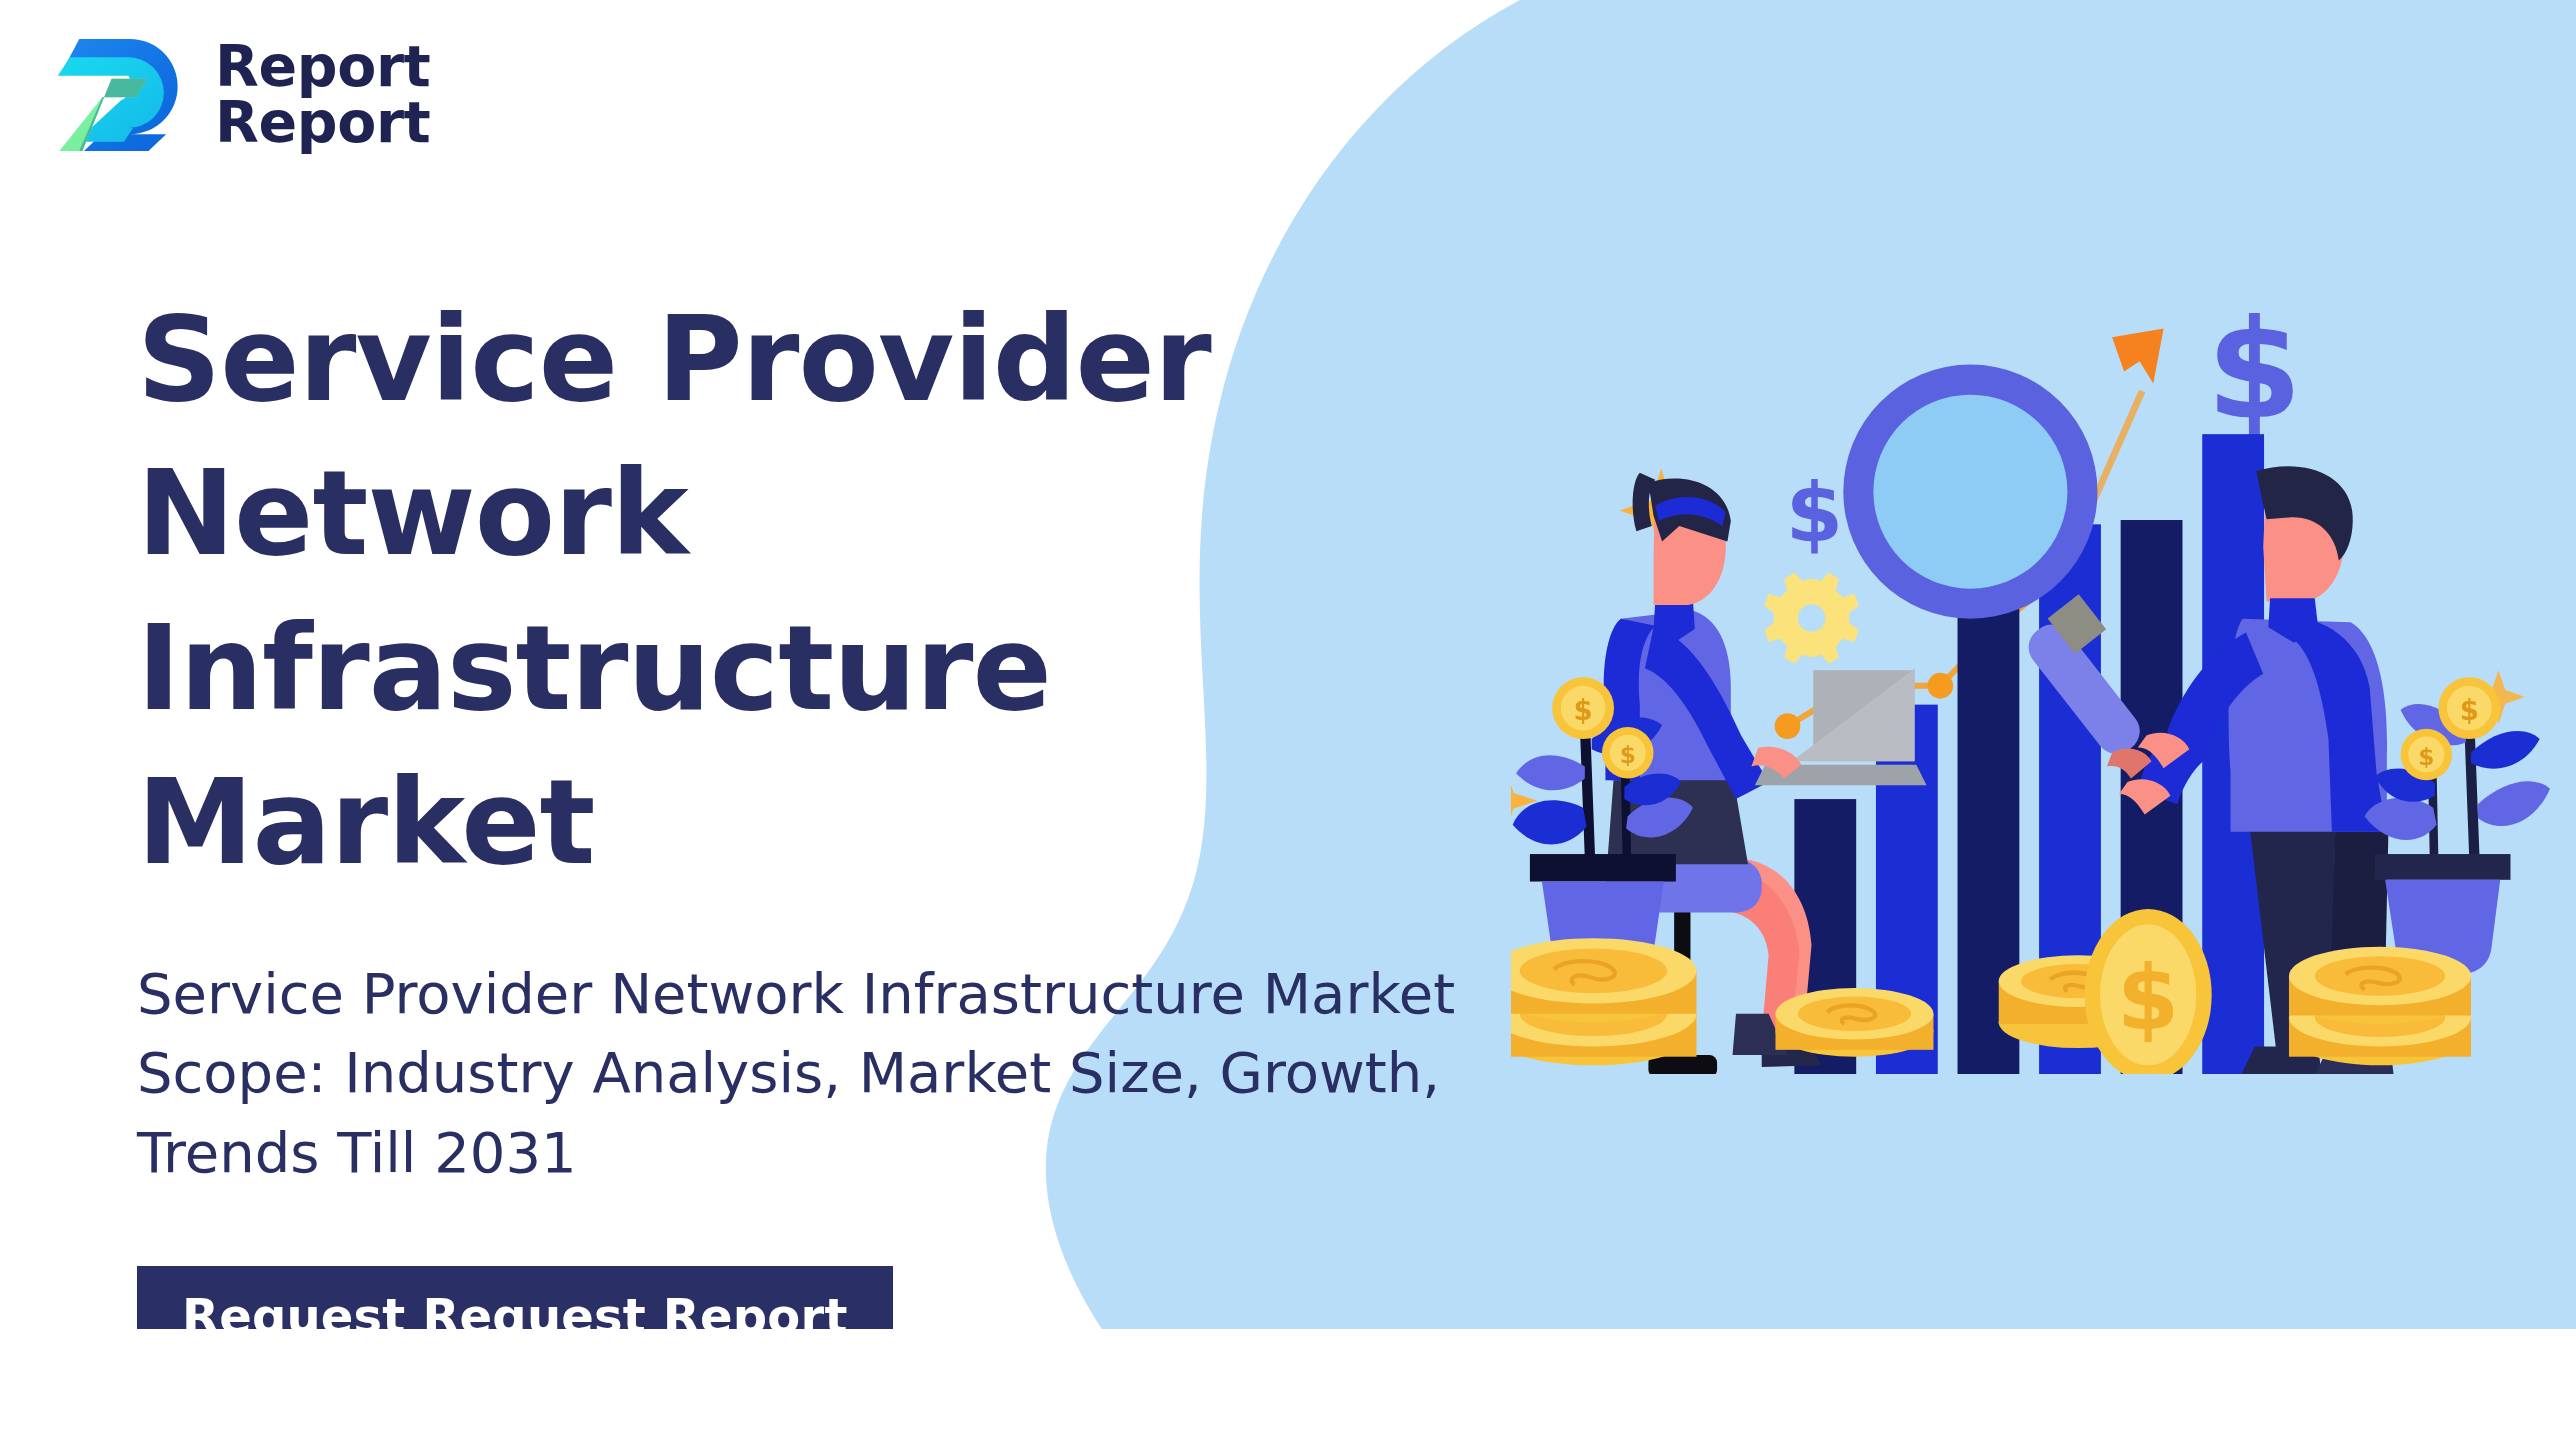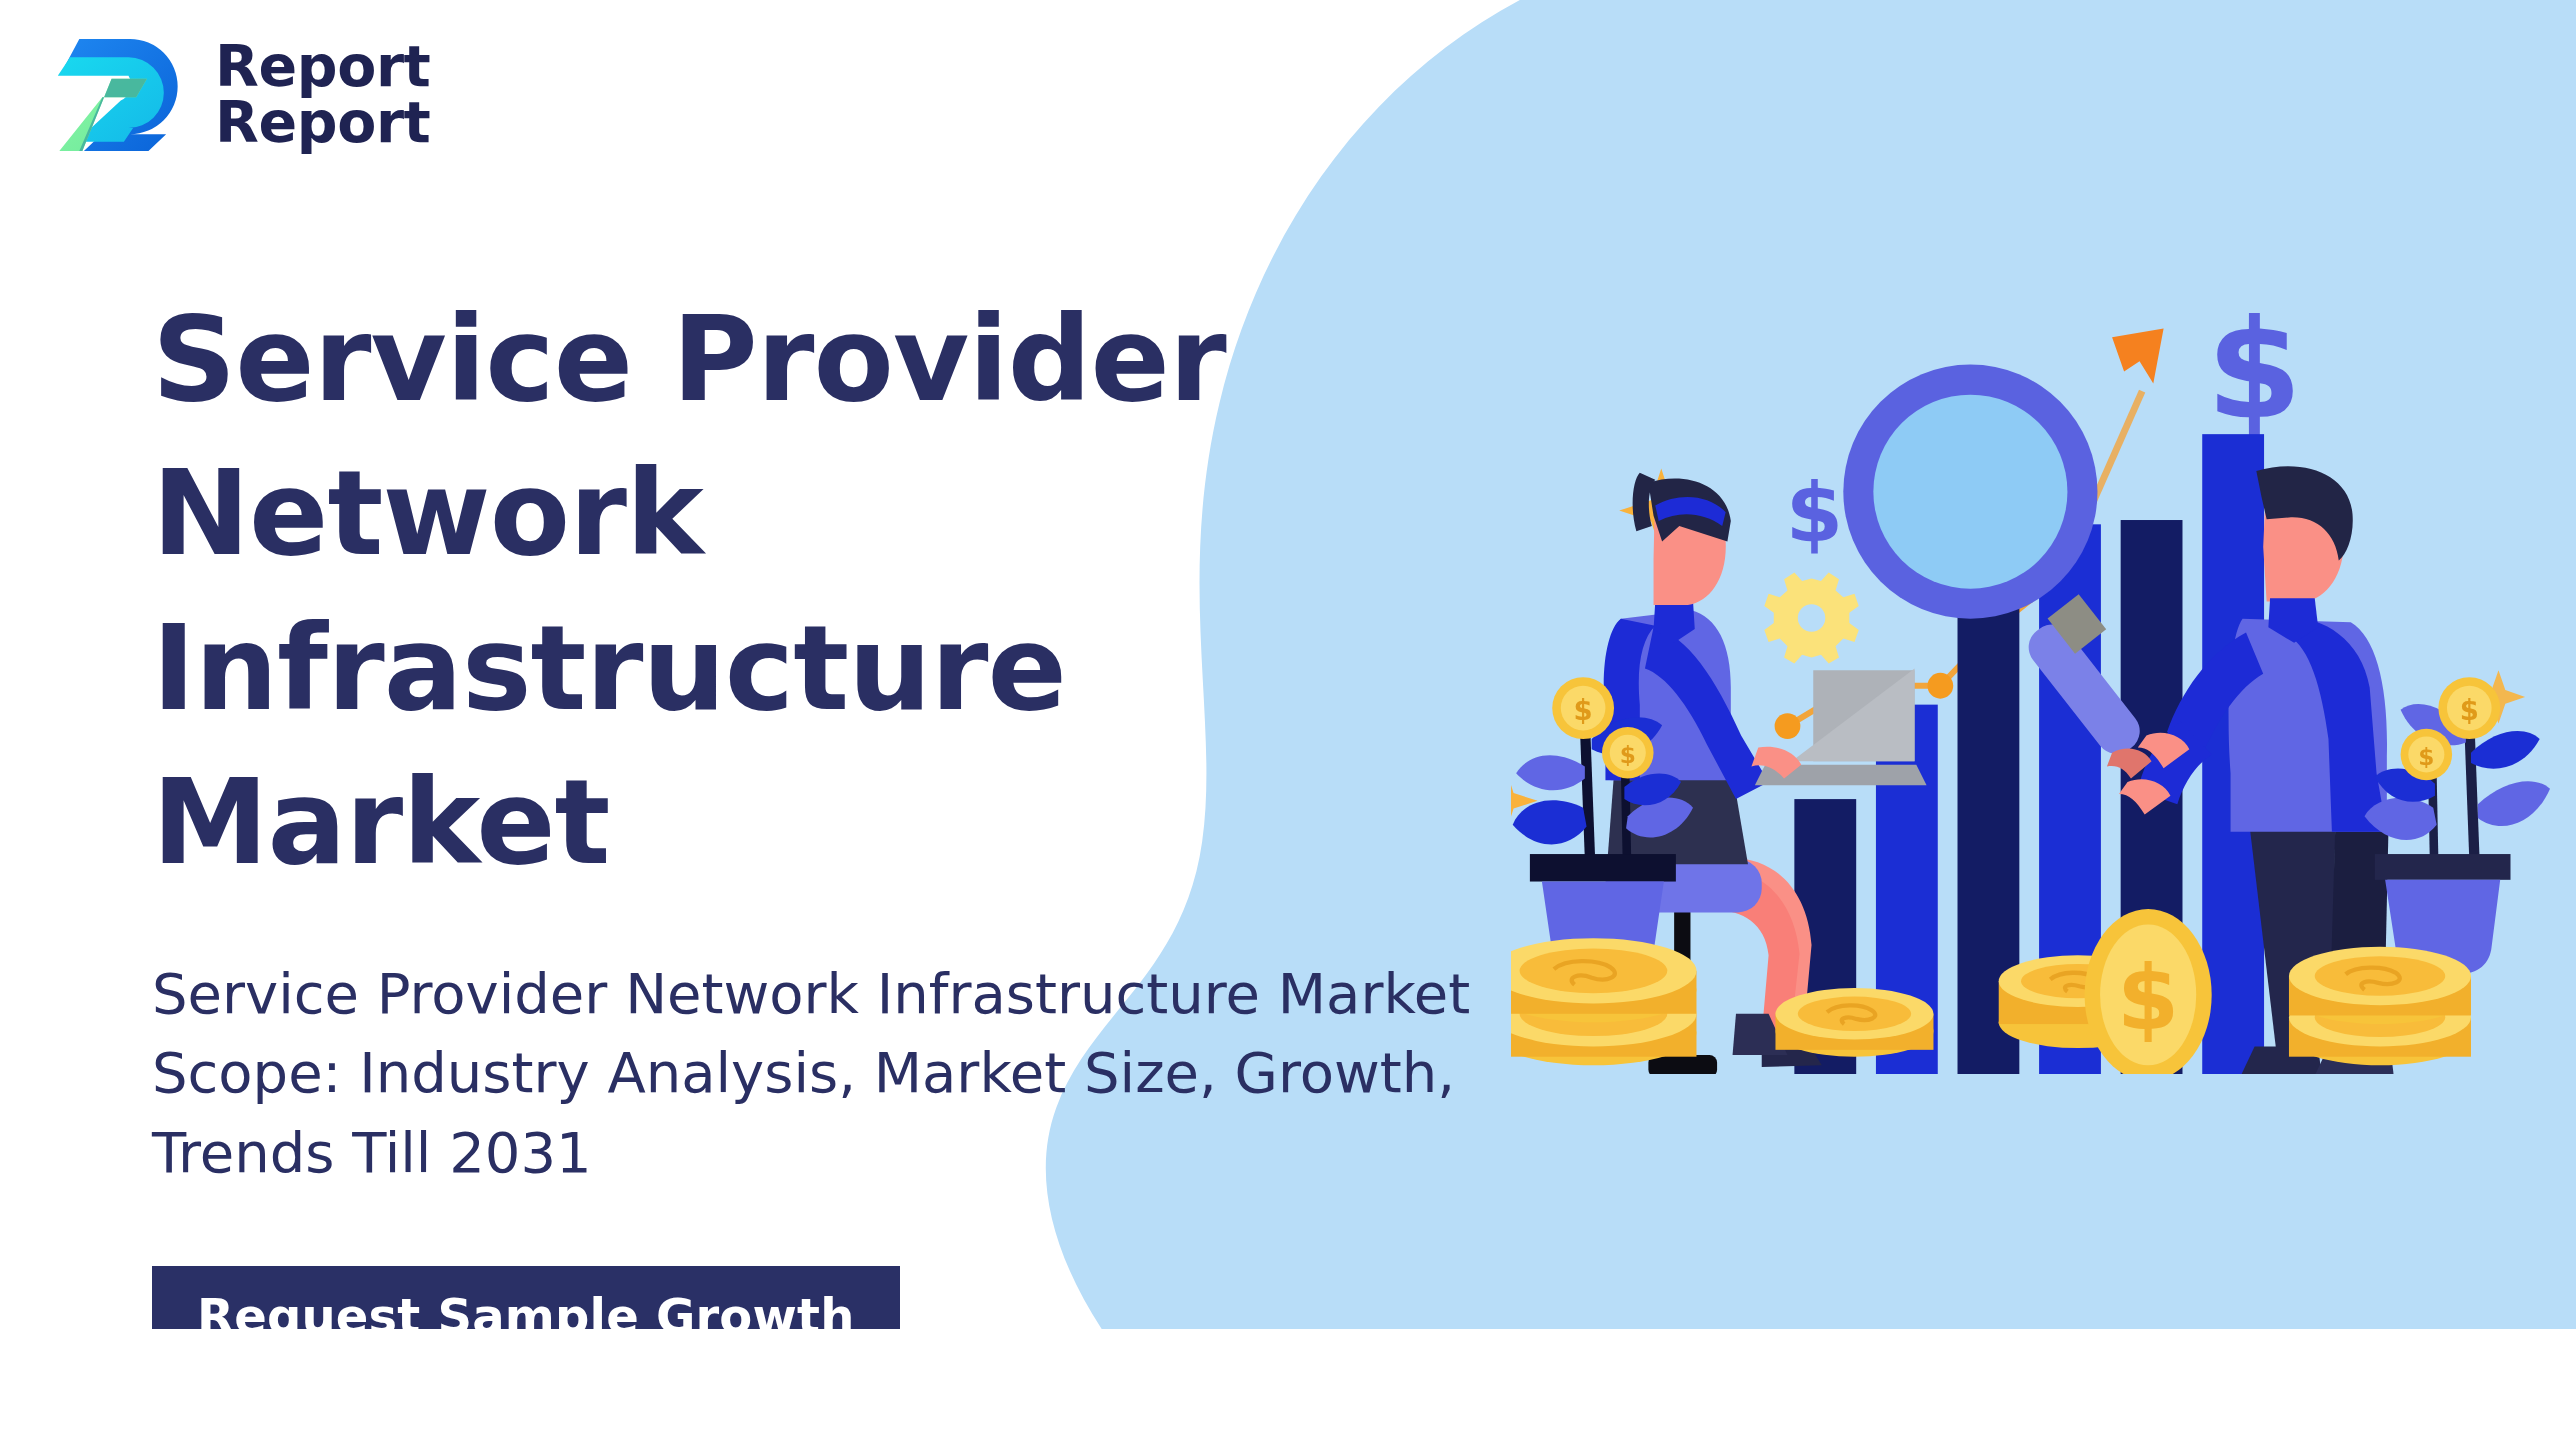--- a/index.html
+++ b/index.html
@@ -45,21 +45,21 @@
     color: #1f2352;
     font-weight: 700;
     font-size: 57px;
     letter-spacing: -0.4px;
     font-family: "DejaVu Sans", sans-serif;
   }
 
   
   #left-col {
     position: absolute;
-    left: 152px;
+    left: 137px;
     top: 283px;
     width: 1443px;
     z-index: 4;
   }
   #headline {
     color: #2a2f63;
     font-weight: 700;
     font-size: 117px;
     line-height: 1.32;
     letter-spacing: -0.9px;
@@ -145,21 +145,21 @@
     </svg>
     <div id="logo-words">
       <span>Report</span>
       <span>Report</span>
     </div>
   </div>
 
   <div id="left-col">
     <h1 id="headline">Service Provider Network Infrastructure Market</h1>
     <p id="subhead">Service Provider Network Infrastructure Market Scope: Industry Analysis, Market Size, Growth, Trends Till 2031</p>
-    <button id="cta-btn">Request Sample Growth</button>
+    <button id="cta-btn">Request Request Report</button>
   </div>
 
   <svg id="illustration" viewBox="0 0 1210 950">
 
     <g fill="#f9b23c">
       <path d="M175 245 L187 282 L224 294 L187 306 L175 343 L163 306 L126 294 L163 282 Z"></path>
       <path d="M-6 595 L3 623 L31 632 L3 641 L-6 669 L-15 641 L-43 632 L-15 623 Z"></path>
       <path d="M1150 480 L1158 503 L1181 511 L1158 519 L1150 542 L1142 519 L1119 511 L1142 503 Z" opacity="0.9"></path>
     </g>
 

